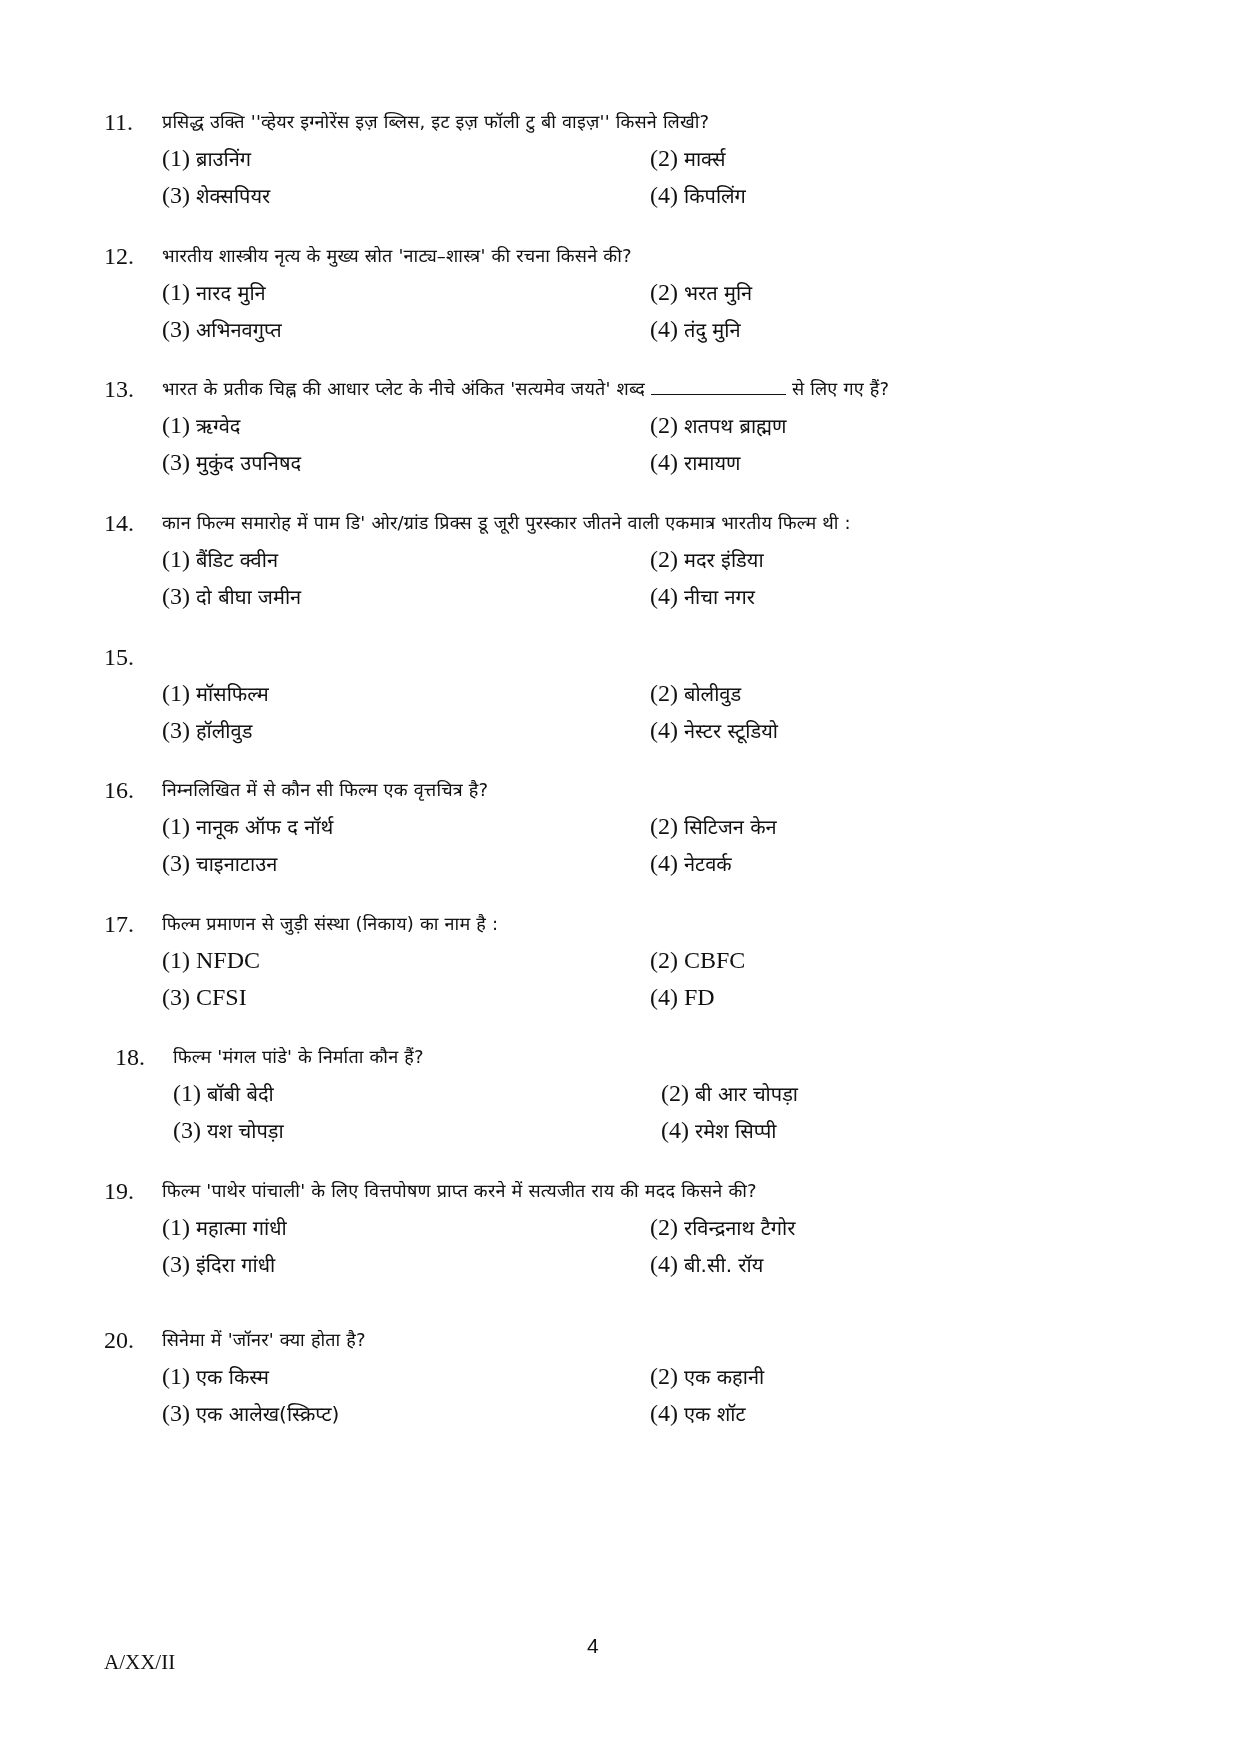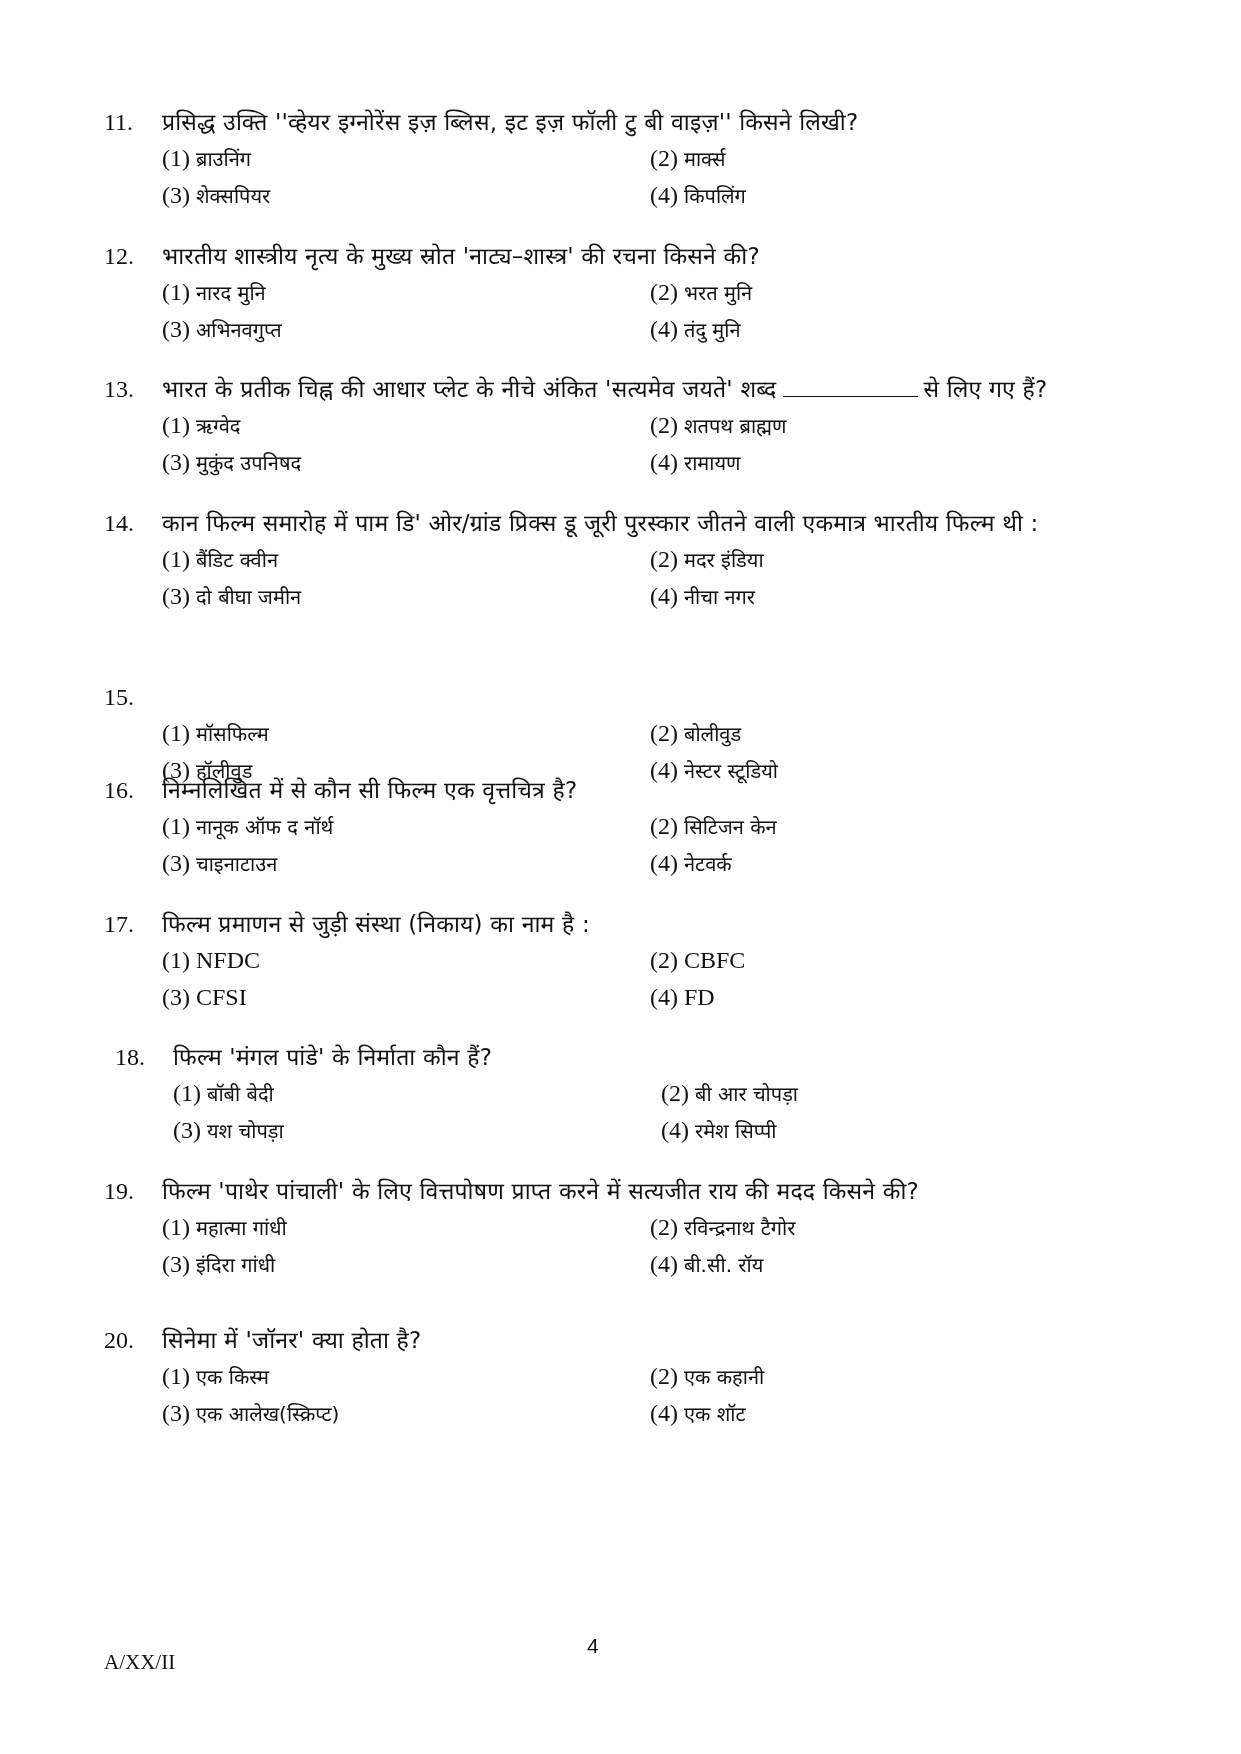--- a/index.html
+++ b/index.html
@@ -39,21 +39,21 @@
       left: 0;
       top: 0;
       font-family: "Liberation Serif", serif;
       font-size: 24px;
     }
     .q-text {
       position: absolute;
       left: 58px;
       top: 0;
       font-family: "DejaVu Sans", sans-serif;
-      font-size: 23px;
+      font-size: 18px;
       letter-spacing: 0.2px;
     }
     .opt-row {
       position: relative;
       height: 37px;
       font-size: 20px;
       line-height: 37px;
       white-space: nowrap;
     }
     .opt {
@@ -158,21 +158,21 @@
     <div class="opt-row">
       <span class="opt left"><span class="opt-num">(1)</span><span class="opt-text">बैंडिट क्वीन</span></span>
       <span class="opt right"><span class="opt-num">(2)</span><span class="opt-text">मदर इंडिया</span></span>
     </div>
     <div class="opt-row">
       <span class="opt left"><span class="opt-num">(3)</span><span class="opt-text">दो बीघा जमीन</span></span>
       <span class="opt right"><span class="opt-num">(4)</span><span class="opt-text">नीचा नगर</span></span>
     </div>
   </div>
 
-  <div class="question" style="top:639px;margin-top:40px;">
+  <div class="question" style="top:639px;">
     <div class="q-line">
       <span class="q-num">15.</span>
     </div>
     <div class="opt-row">
       <span class="opt left"><span class="opt-num">(1)</span><span class="opt-text">मॉसफिल्म</span></span>
       <span class="opt right"><span class="opt-num">(2)</span><span class="opt-text">बोलीवुड</span></span>
     </div>
     <div class="opt-row">
       <span class="opt left"><span class="opt-num">(3)</span><span class="opt-text">हॉलीवुड</span></span>
       <span class="opt right"><span class="opt-num">(4)</span><span class="opt-text">नेस्टर स्टूडियो</span></span>

